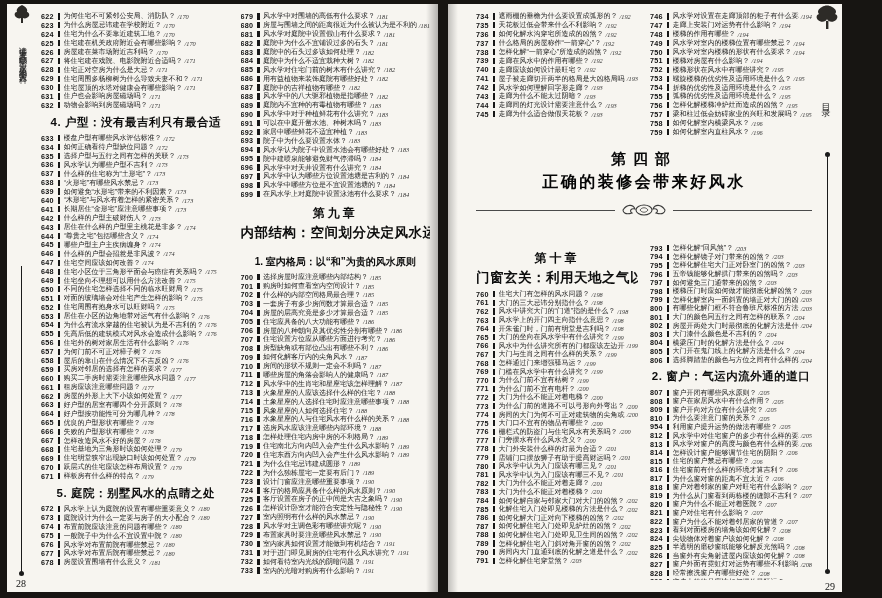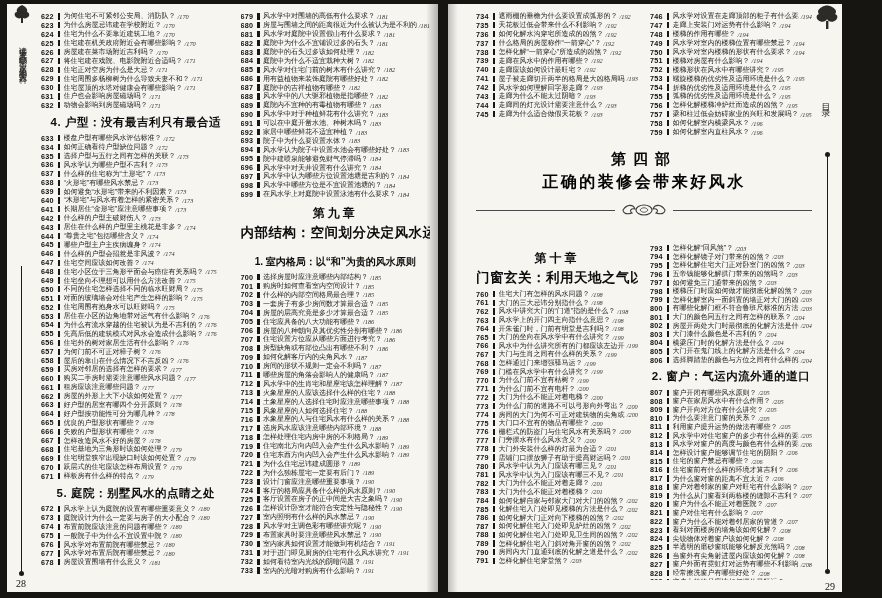--- a/index.html
+++ b/index.html
@@ -1255,21 +1255,21 @@
             <span class="etitle">窗户开向对方位有什么讲究？</span>
             <span class="epage">/205</span>
           </div>
           <div class="entry">
             <span class="enum">810</span>
             <span class="ebar"></span>
             <span class="etitle">为什么要注意门窗的关系？</span>
             <span class="epage">/205</span>
           </div>
           <div class="entry">
-            <span class="enum">811</span>
+            <span class="enum">954</span>
             <span class="ebar"></span>
             <span class="etitle">利用窗户提升运势的做法有哪些？</span>
             <span class="epage">/205</span>
           </div>
           <div class="entry">
             <span class="enum">812</span>
             <span class="ebar"></span>
             <span class="etitle">风水学中对住宅窗户的多少有什么样的要求？</span>
             <span class="epage">/205</span>
           </div>

